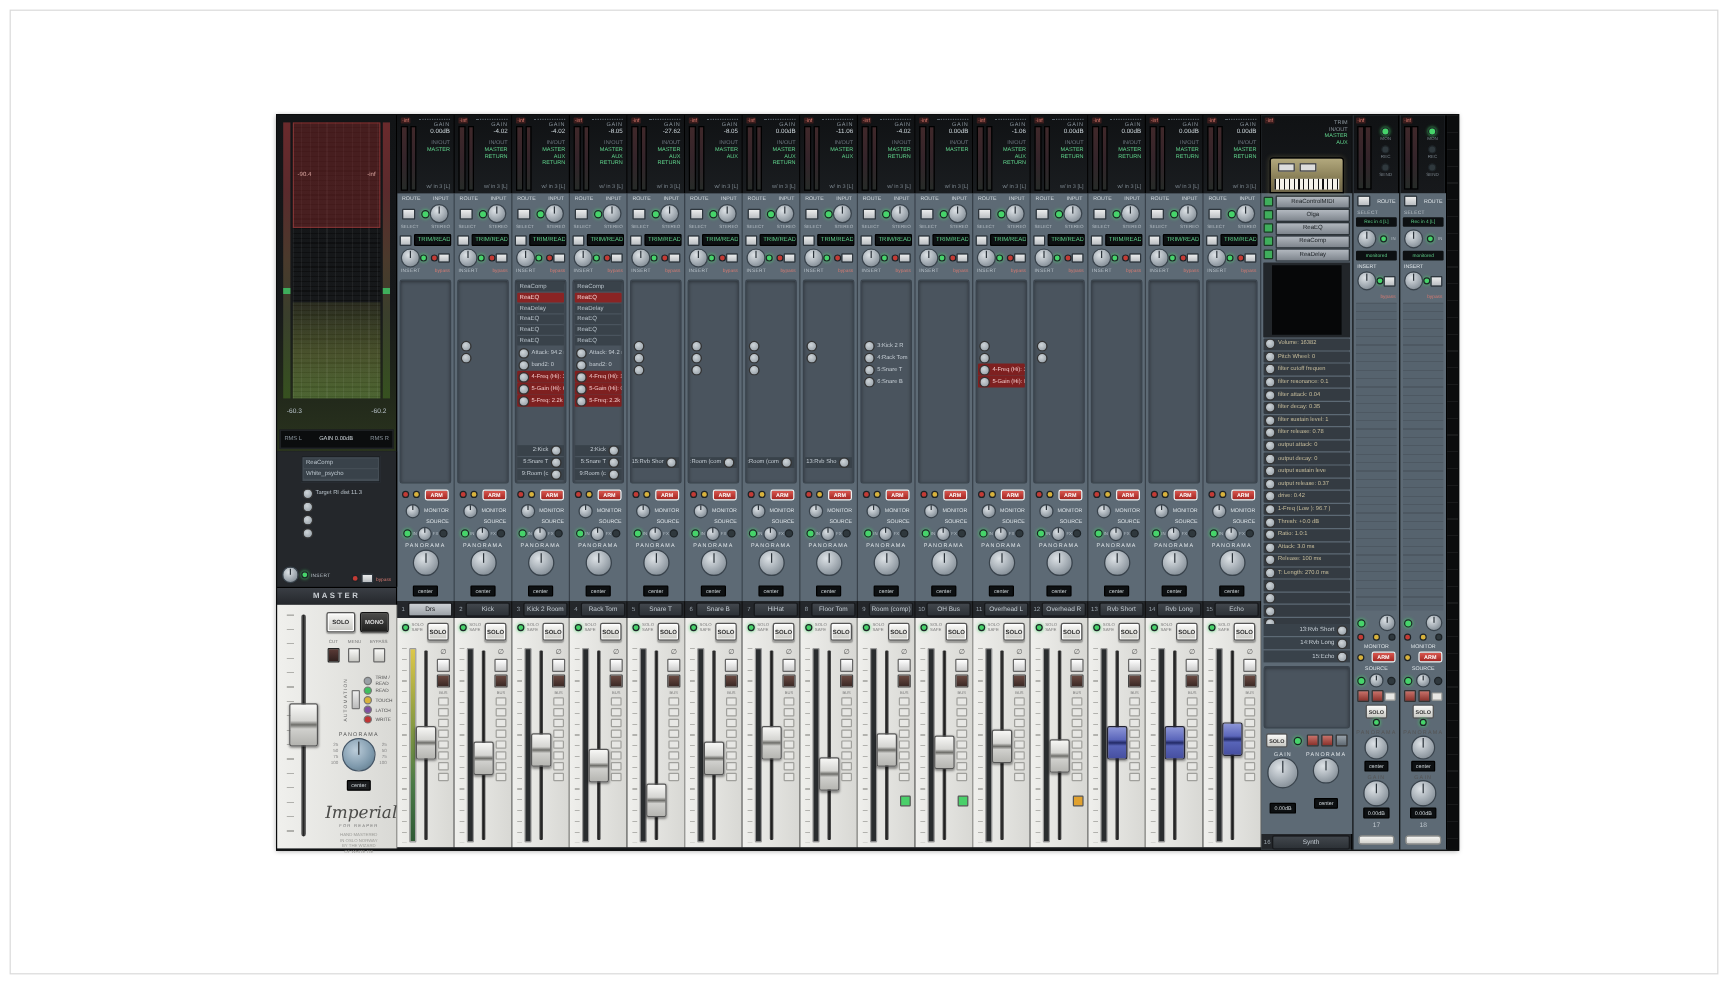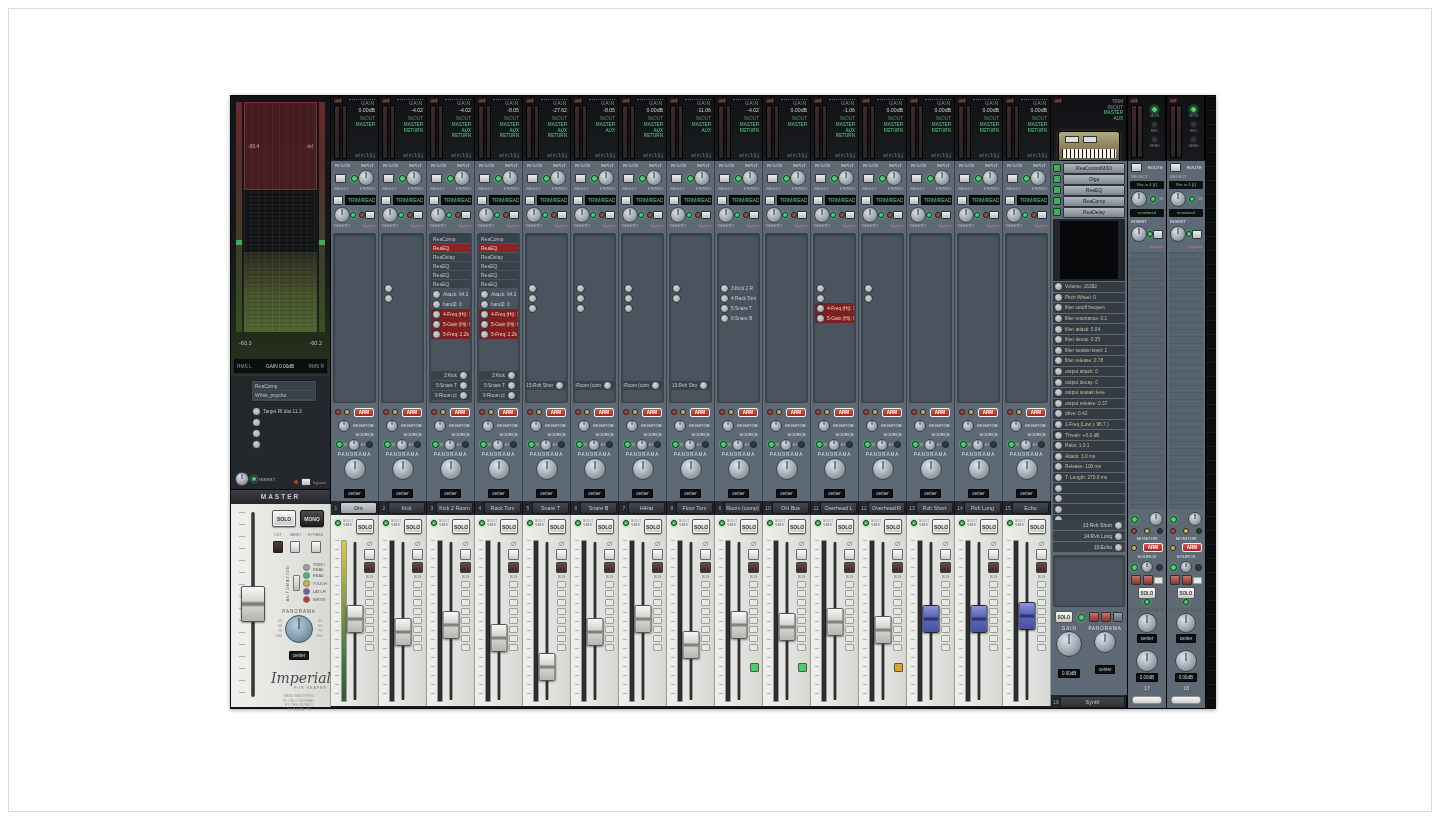--- a/index.html
+++ b/index.html
@@ -63,21 +63,21 @@
 .autolbl{writing-mode:vertical-rl;transform:rotate(180deg);font-size:4px;color:#666;letter-spacing:1px}
 .aknob{width:8px;height:14px;background:linear-gradient(#eee,#bbb);border:1px solid #777;border-radius:1px}
 .amode{display:flex;align-items:center;gap:3px;font-size:4px;color:#555;height:8px}
 .aled{width:5px;height:5px;border-radius:50%;border:1px solid #777;flex:none}
 .mpan{text-align:center;margin-top:6px}
 .panlbl{font-size:4.5px;color:#555;letter-spacing:1px}
 .panrow{display:flex;justify-content:center;align-items:center;gap:3px;margin-top:1px}
 .panticks{font-size:3.8px;color:#888;line-height:5px;text-align:right}
 .mpanknob{width:26px;height:26px;background:radial-gradient(circle at 40% 35%,#bccdda,#7e99ac 60%,#56707f);border:1px solid #456}
 .mpan .chip{margin-top:2px;background:#1a1c1e}
-.brand{margin-top:8px;text-align:right}
+.brand{margin-top:8px;text-align:center}
 .script{font-family:"DejaVu Serif",serif;font-style:italic;font-size:14px;color:#4a4a48}
 .bsub{display:block;font-size:3.5px;letter-spacing:1px;color:#777;margin-top:-1px}
 .caption{font-size:3.6px;color:#9a9a96;text-align:center;line-height:4.6px;margin-top:4px}
 
 .channels{display:flex}
 .strip{width:48px;display:flex;flex-direction:column}
 .top{height:65px;background:linear-gradient(#101214,#1a1d20);display:flex;padding:3px 3px 2px 3px;box-sizing:border-box;border-right:1px solid #000;position:relative}
 .inf{position:absolute;left:3px;top:2px;color:#e27d72;background:#3a1d1d;padding:0 1px;font-size:4.2px;line-height:5px;border-radius:1px}
 .meters{width:13px;display:flex;gap:2px;padding-top:6px}
 .mbar{width:4px;background:linear-gradient(#40282a,#33242a 55%,#262b28);border:1px solid #000}

